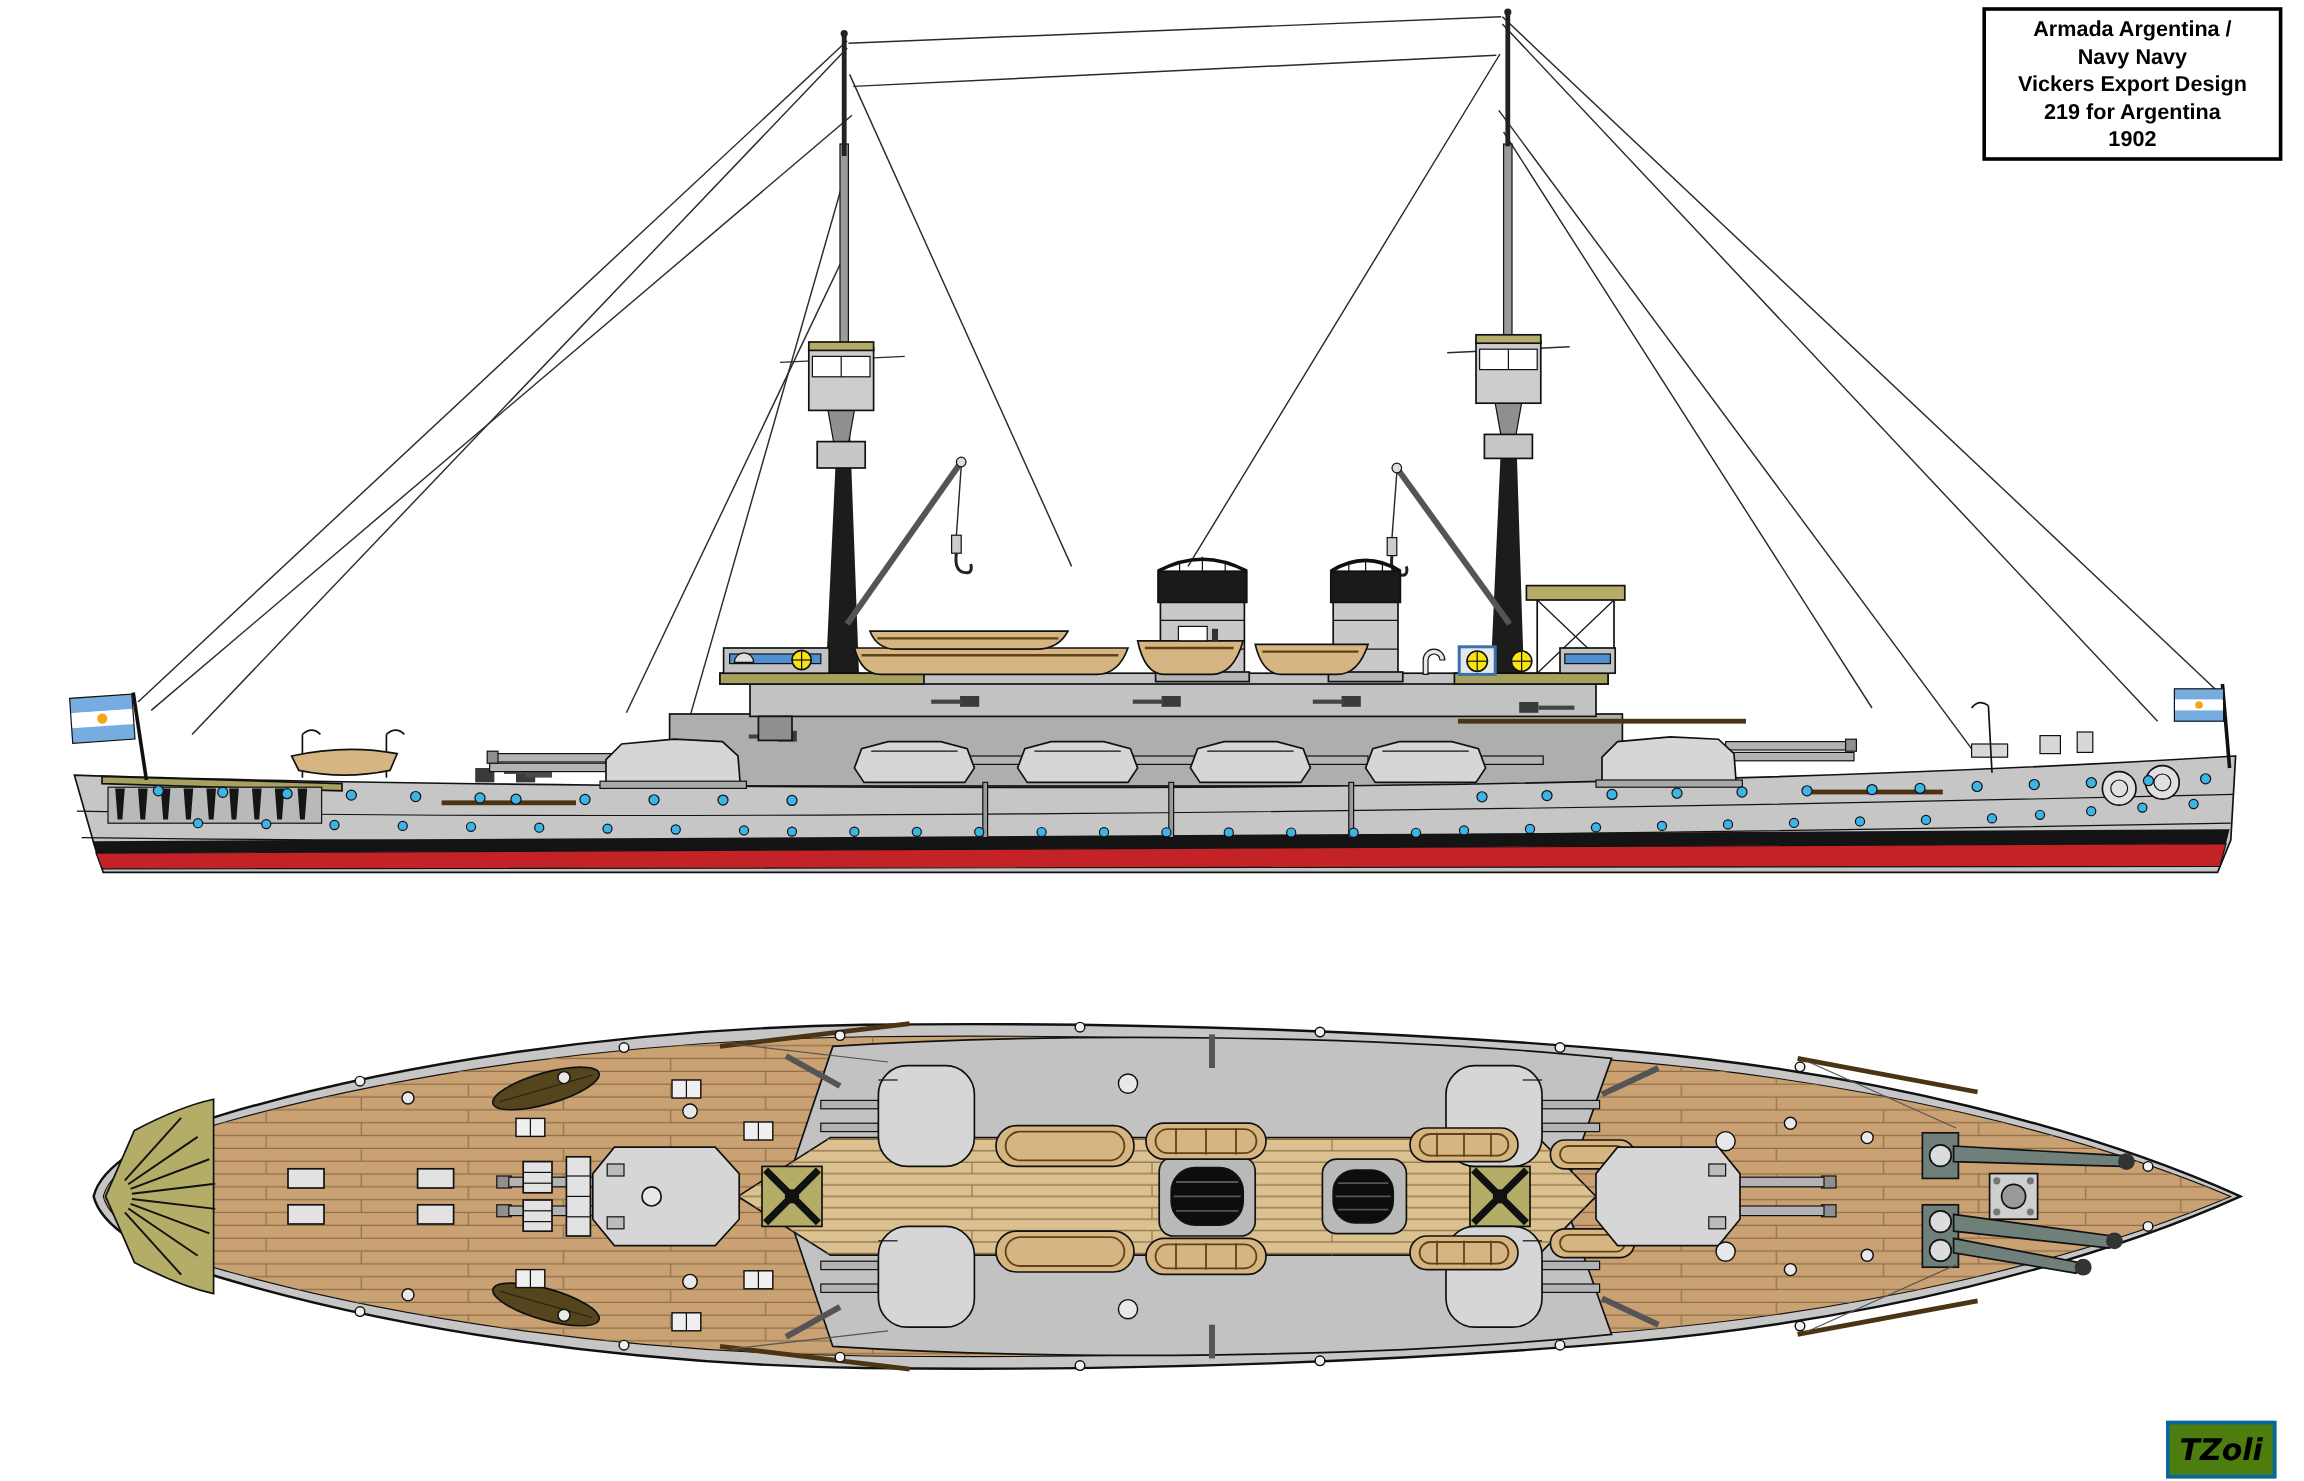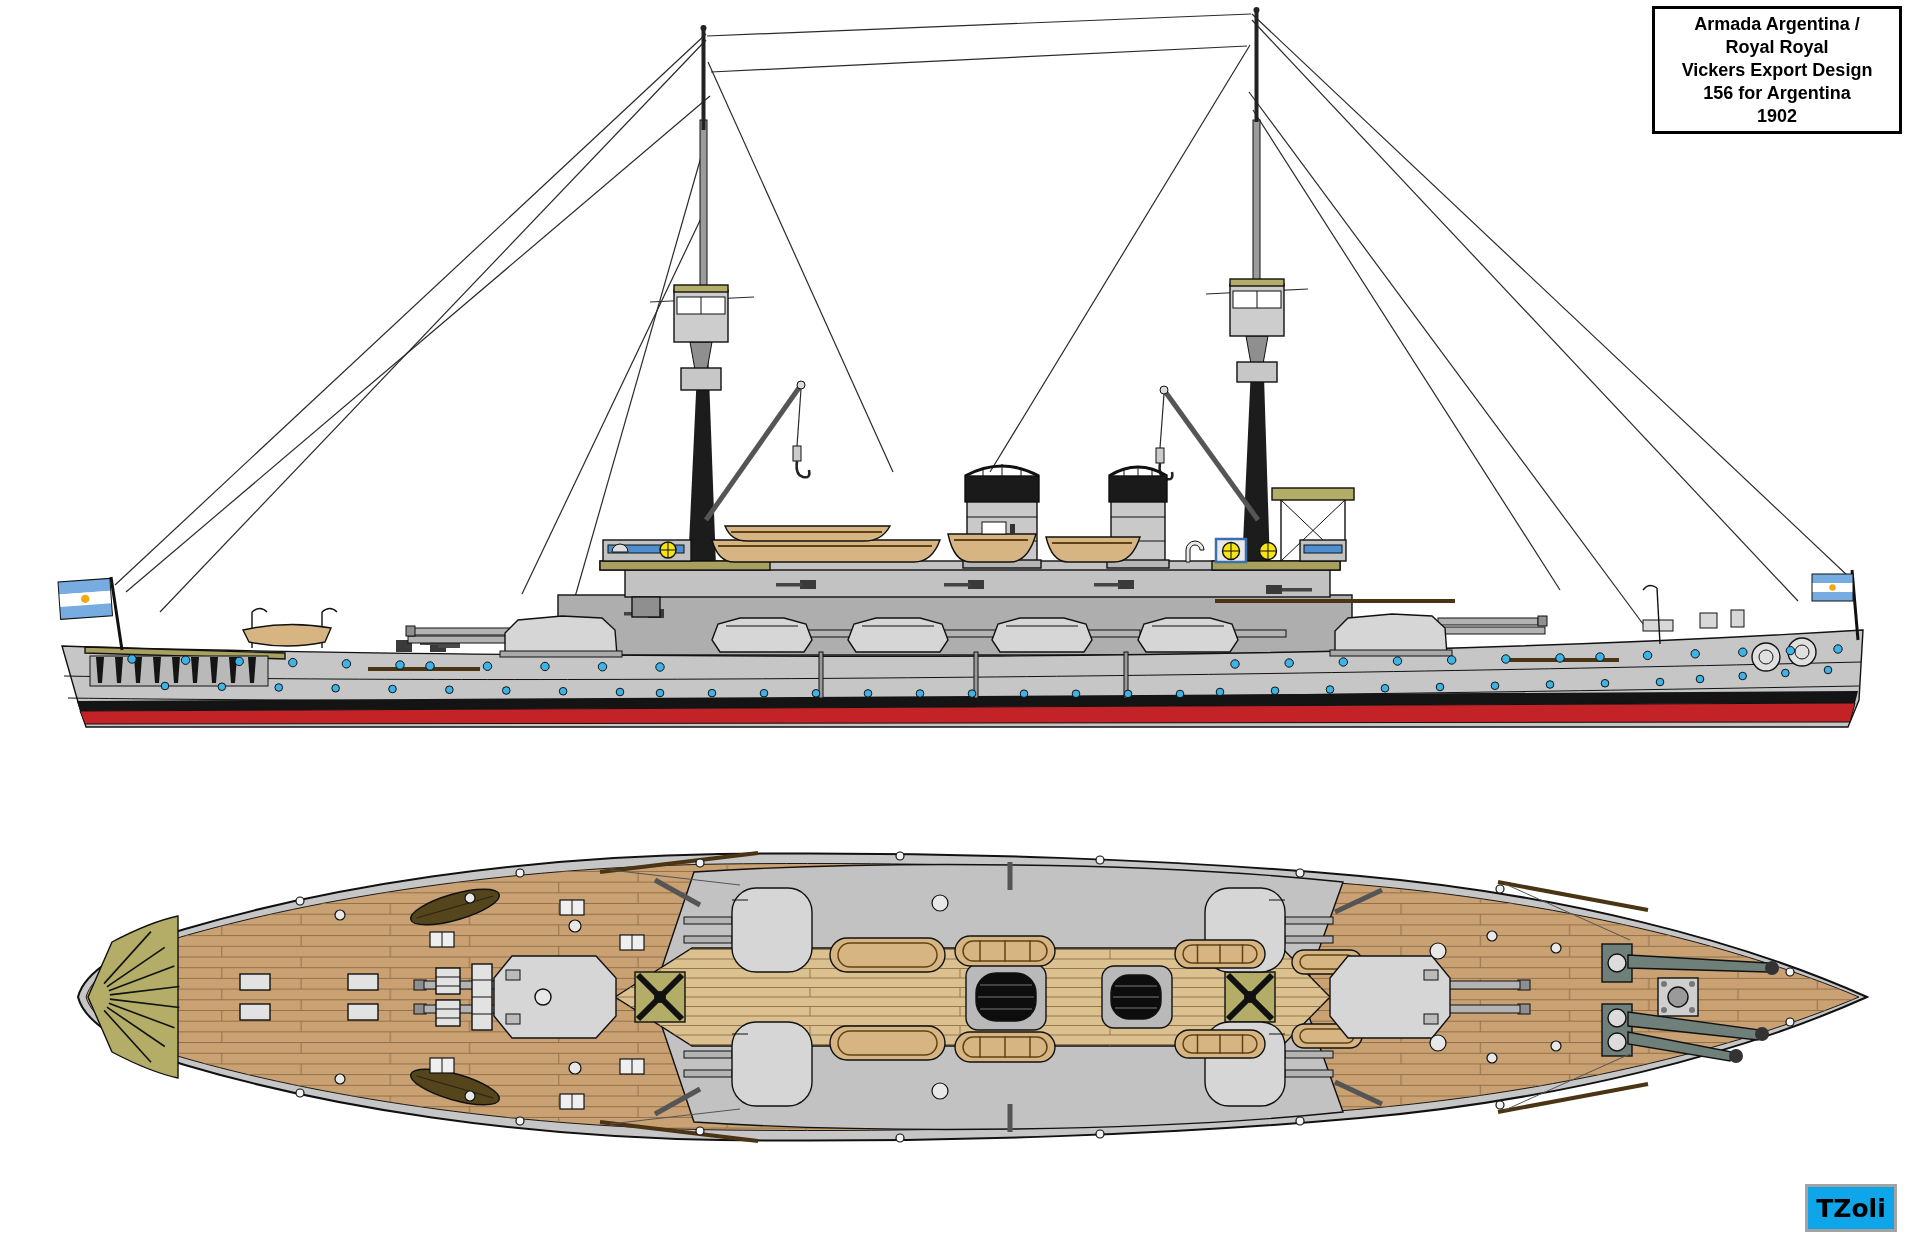--- a/index.html
+++ b/index.html
@@ -7,22 +7,22 @@
   #stage{position:absolute;inset:0;}
   svg{position:absolute;left:0;top:0;}
   .titlebox{
     position:absolute;left:1652px;top:6px;width:244px;height:122px;
     border:3px solid #000;background:#fff;display:flex;flex-direction:column;
     justify-content:center;align-items:center;text-align:center;
     font-weight:bold;font-size:18px;line-height:23px;color:#000;
   }
   .sigbox{
     position:absolute;left:1805px;top:1184px;width:86px;height:42px;
-    border:3px solid #a3a3a3;background:#0ea5e9;display:flex;align-items:center;justify-content:center;
-    font-weight:800;font-size:25px;letter-spacing:0px;color:#000;font-family:"DejaVu Sans",sans-serif;
+    border:3px solid #0369a1;background:#4d7c0f;display:flex;align-items:center;justify-content:center;
+    font-weight:800;font-size:25px;letter-spacing:0px;color:#000;font-family:"DejaVu Sans",sans-serif;font-style:italic;
   }
   .ol{stroke:var(--c-outline,#111);stroke-width:1.4;}
   .thin{stroke:var(--c-outline,#111);stroke-width:1;}
   .rig{stroke:#2a2a2a;stroke-width:1.2;fill:none;}
   .ssfill{fill:var(--c-superstructure,#c2c2c2);}
   .tierfill{fill:var(--c-tier,#aeaeae);}
   .turret{fill:var(--c-turret,#d6d6d6);}
   .barrel{fill:var(--c-barrel,#b3b3b3);}
   .khaki{fill:var(--c-khaki,#a7a05f);}
   .pkhaki{fill:var(--c-platform_khaki,#b3ad68);}
@@ -661,23 +661,23 @@
           <circle cx="1500" cy="889" r="4" fill="#f2f2f2" stroke="#111" stroke-width="1.2"></circle>
           <circle cx="1500" cy="1105" r="4" fill="#f2f2f2" stroke="#111" stroke-width="1.2"></circle>
           <circle cx="1790" cy="972" r="4" fill="#f2f2f2" stroke="#111" stroke-width="1.2"></circle>
           <circle cx="1790" cy="1022" r="4" fill="#f2f2f2" stroke="#111" stroke-width="1.2"></circle>
         </g>
   </g>
 </svg>
 
 <div class="titlebox">
   <div>Armada Argentina /</div>
-  <div>Royal Royal</div>
+  <div>Navy Navy</div>
   <div>Vickers Export Design</div>
-  <div>156 for Argentina</div>
+  <div>219 for Argentina</div>
   <div>1902</div>
 </div>
 
 <div class="sigbox">
   <span>TZoli</span>
 </div>
 
 </div>
 
 </body></html>

